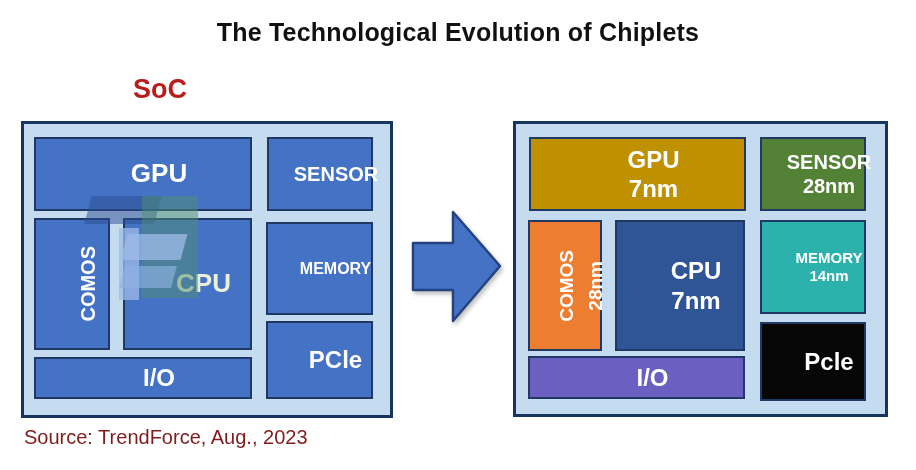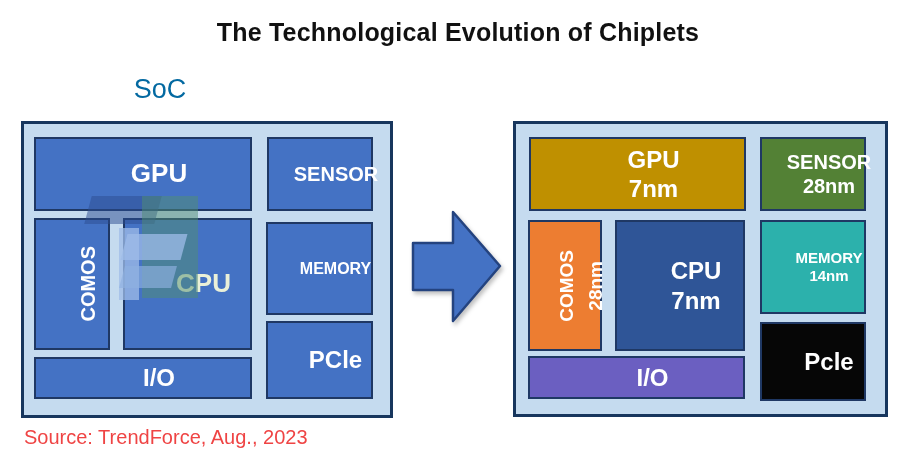--- a/index.html
+++ b/index.html
@@ -4,21 +4,21 @@
 <style>
   html,body{margin:0;padding:0;background:#fff;}
   .stage{
     position:relative;width:916px;height:470px;background:#ffffff;overflow:hidden;
     font-family:"Liberation Sans",sans-serif;
   }
   .title{
     position:absolute;left:0;top:18px;width:916px;text-align:center;
     font-size:25px;font-weight:700;color:#111;letter-spacing:.2px;
   }
-  .diagram-label{position:absolute;font-size:27px;color:#0369a1;font-weight:400;}
+  .diagram-label{position:absolute;font-size:27px;color:#b91c1c;font-weight:700;}
   .soc-label{left:160px;top:74px;transform:translateX(-50%);}
   .chiplet-label{left:672px;top:76px;transform:translateX(-50%);}
 
   .box{
     position:absolute;border:3px solid #17365D;box-sizing:border-box;
   }
   .soc-box{left:21px;top:121px;width:372px;height:297px;}
   .chiplet-box{left:513px;top:121px;width:375px;height:296px;}
 
   .blk{
@@ -57,21 +57,21 @@
     color:rgba(88,94,110,0.40);white-space:nowrap;
   }
   .wm-shape{position:absolute;z-index:5;pointer-events:none;}
   .wm-darkslab{left:88px;top:196px;width:70px;height:28px;background:#2C4C8F;opacity:.5;transform:skewX(-15deg);}
   .wm-green{left:142px;top:196px;width:56px;height:102px;background:#4F8D72;opacity:.5;}
   .wm-fstem{left:119px;top:228px;width:20px;height:72px;background:#9FBCE8;opacity:.75;}
   .wm-farm1{left:124px;top:234px;width:60px;height:26px;background:#9FBCE8;opacity:.75;transform:skewX(-15deg);}
   .wm-farm2{left:122px;top:266px;width:52px;height:22px;background:#8FB0E0;opacity:.65;transform:skewX(-15deg);}
 
   .source{
-    position:absolute;left:24px;top:426px;font-size:20px;color:#ef4444;font-weight:400;
+    position:absolute;left:24px;top:426px;font-size:20px;color:#7f1d1d;font-weight:400;
   }
 </style>
 </head>
 <body>
 
 <div class="stage">
 
   <div class="title">The Technological Evolution of Chiplets</div>
 
   <div class="diagram-label soc-label">SoC</div>

